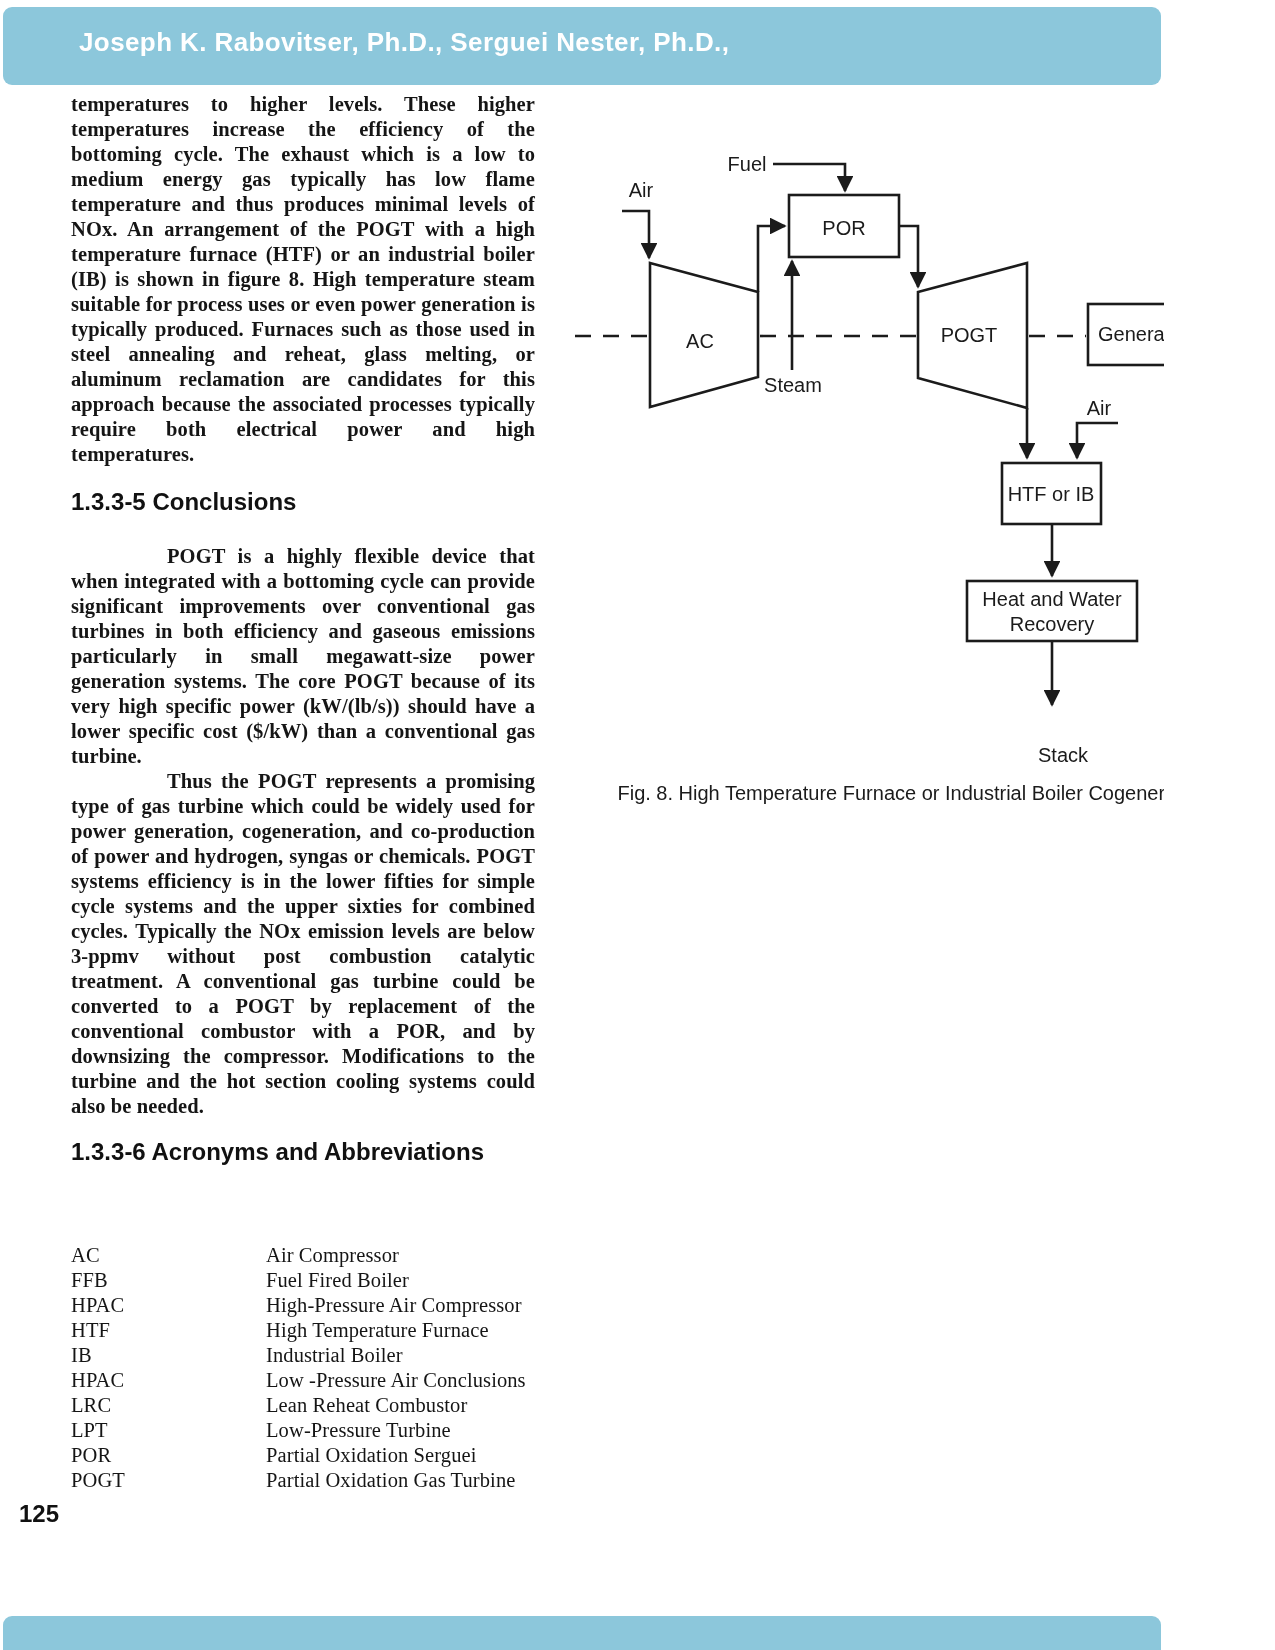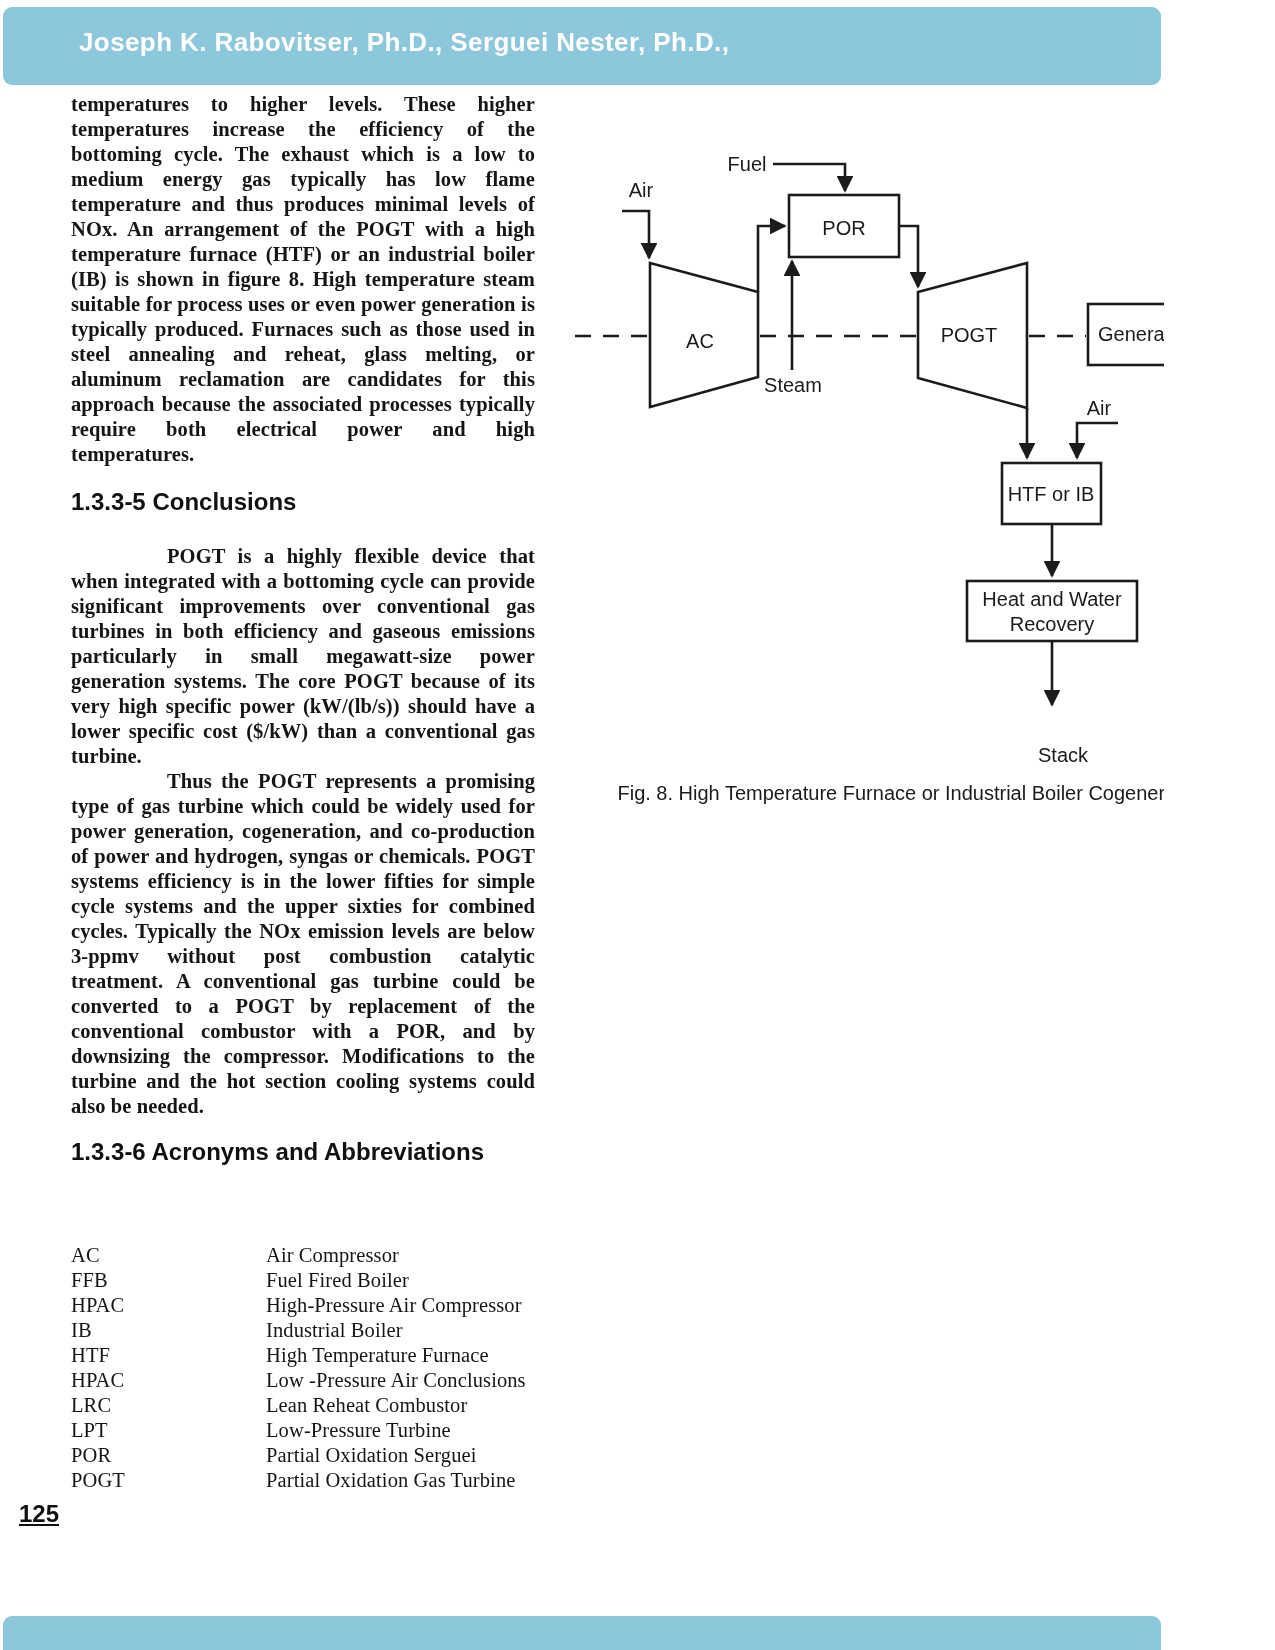--- a/index.html
+++ b/index.html
@@ -31,21 +31,21 @@
 
   
   svg.figure{position:absolute;left:575px;top:140px;}
   svg.figure text{font-family:"Liberation Sans","DejaVu Sans",sans-serif;font-size:20px;fill:#1b1b1b;}
   svg.figure .ink{stroke:#1b1b1b;stroke-width:2.6;fill:none;}
   svg.figure .boxfill{fill:#ffffff;stroke:#1b1b1b;stroke-width:2.6;}
   svg.figure .dash{stroke-dasharray:16 12;}
 
   
   .pagenum{position:absolute;left:19px;top:1500px;font-family:"Liberation Sans","DejaVu Sans",sans-serif;
-           font-weight:bold;font-size:24px;color:#111;text-decoration:underline;}
+           font-weight:bold;font-size:24px;color:#111;}
 </style>
 </head>
 <body>
 
 <div class="page">
 
   <header class="band-top">
     <span>Joseph K. Rabovitser, Ph.D., Serguei Nester, Ph.D.,</span>
   </header>
 
@@ -66,26 +66,26 @@
         </div>
       <div class="acrorow">
           <span class="term">FFB</span>
           <span class="def">Fuel Fired Boiler</span>
         </div>
       <div class="acrorow">
           <span class="term">HPAC</span>
           <span class="def">High-Pressure Air Compressor</span>
         </div>
       <div class="acrorow">
+          <span class="term">HTF</span>
+          <span class="def">High Temperature Furnace</span>
+        </div>
+      <div class="acrorow">
           <span class="term">IB</span>
           <span class="def">Industrial Boiler</span>
-        </div>
-      <div class="acrorow">
-          <span class="term">HTF</span>
-          <span class="def">High Temperature Furnace</span>
         </div>
       <div class="acrorow">
           <span class="term">HPAC</span>
           <span class="def">Low -Pressure Air Conclusions</span>
         </div>
       <div class="acrorow">
           <span class="term">LRC</span>
           <span class="def">Lean Reheat Combustor</span>
         </div>
       <div class="acrorow">

